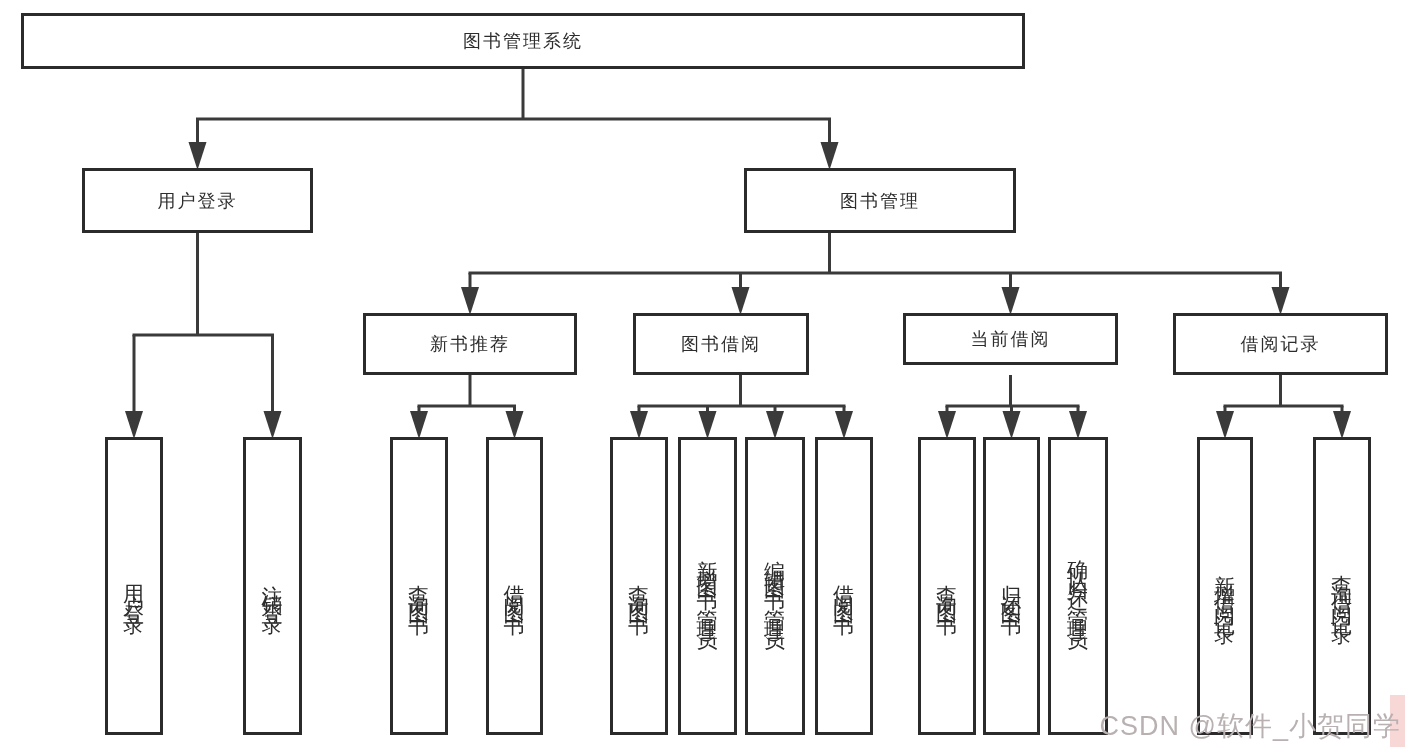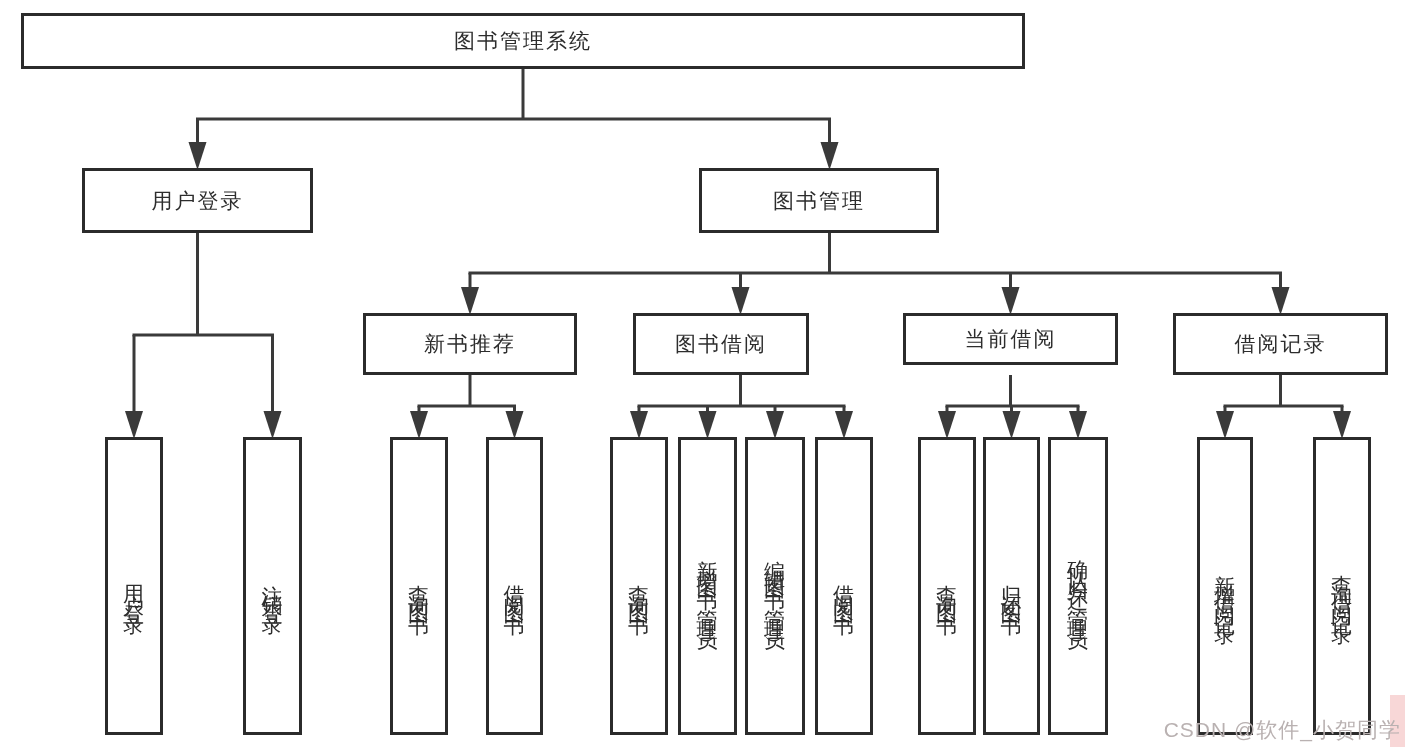--- a/index.html
+++ b/index.html
@@ -22,34 +22,34 @@
   .node{
     position:absolute;
     box-sizing:border-box;
     border:3px solid var(--border);
     background:#fff;
     color:var(--text);
     display:flex;
     align-items:center;
     justify-content:center;
     z-index:2;
-    font-size:21px;
+    font-size:18px;
     letter-spacing:2px;
   }
   .node.vertical{
     writing-mode:vertical-rl;
     line-height:1;
     letter-spacing:10px;
     font-size:21px;
     padding-top:4px;
   }
   .watermark{
     position:absolute;
     right:4px;bottom:3px;
-    font-size:21px;
+    font-size:27px;
     color:var(--wm);
     letter-spacing:1px;
     z-index:5;
     white-space:nowrap;
     margin-left:12px;
   }
   .corner-tint{
     position:absolute;
     right:0;bottom:0;
     width:15px;height:52px;
@@ -112,21 +112,21 @@
       <line x1="1280.5" y1="375" x2="1280.5" y2="406" stroke="var(--line)" stroke-width="3"></line>
       <line x1="1223.5" y1="406" x2="1343.5" y2="406" stroke="var(--line)" stroke-width="3"></line>
       <line x1="1225" y1="406" x2="1225" y2="417" stroke="var(--line)" stroke-width="3"></line>
       <polygon points="1216,411 1234,411 1225,439" fill="var(--line)"></polygon>
       <line x1="1342" y1="406" x2="1342" y2="417" stroke="var(--line)" stroke-width="3"></line>
       <polygon points="1333,411 1351,411 1342,439" fill="var(--line)"></polygon>
     </svg>
   <div id="nodes">
       <div class="node horizontal" style="left: 21px; top: 13px; width: 1004px; height: 56px;">图书管理系统</div>
       <div class="node horizontal" style="left: 82px; top: 168px; width: 231px; height: 65px;">用户登录</div>
-      <div class="node horizontal" style="left: 699px; top: 168px; width: 240px; height: 65px;">图书管理</div>
+      <div class="node horizontal" style="left: 744px; top: 168px; width: 272px; height: 65px;">图书管理</div>
       <div class="node horizontal" style="left: 363px; top: 313px; width: 214px; height: 62px;">新书推荐</div>
       <div class="node horizontal" style="left: 633px; top: 313px; width: 176px; height: 62px;">图书借阅</div>
       <div class="node horizontal" style="left: 903px; top: 313px; width: 215px; height: 52px;">当前借阅</div>
       <div class="node horizontal" style="left: 1173px; top: 313px; width: 215px; height: 62px;">借阅记录</div>
       <div class="node vertical" style="left: 105px; top: 437px; width: 58px; height: 298px;">用户登录</div>
       <div class="node vertical" style="left: 243px; top: 437px; width: 59px; height: 298px;">注销登录</div>
       <div class="node vertical" style="left: 390px; top: 437px; width: 58px; height: 298px;">查询图书</div>
       <div class="node vertical" style="left: 486px; top: 437px; width: 57px; height: 298px;">借阅图书</div>
       <div class="node vertical" style="left: 610px; top: 437px; width: 58px; height: 298px;">查询图书</div>
       <div class="node vertical" style="left: 678px; top: 437px; width: 59px; height: 298px;">新增图书（管理员）</div>

